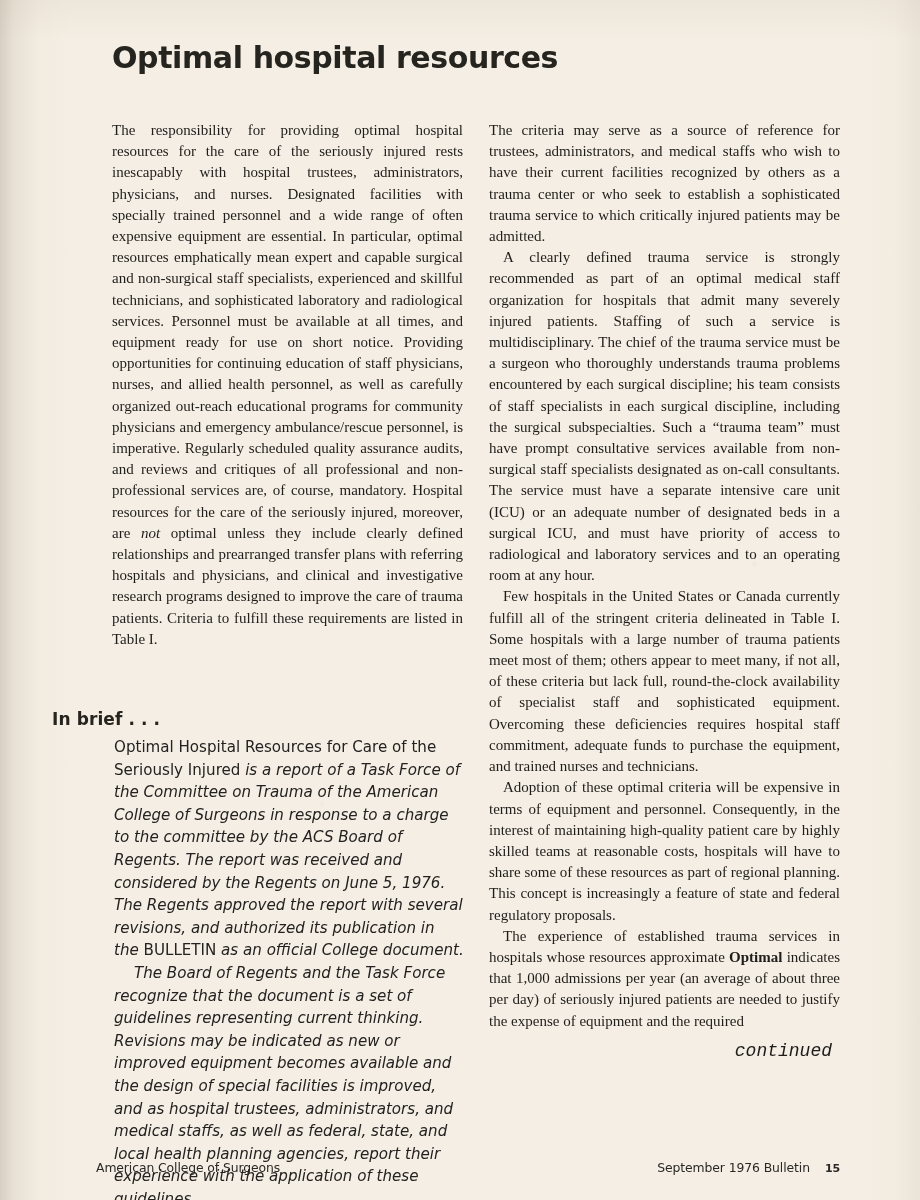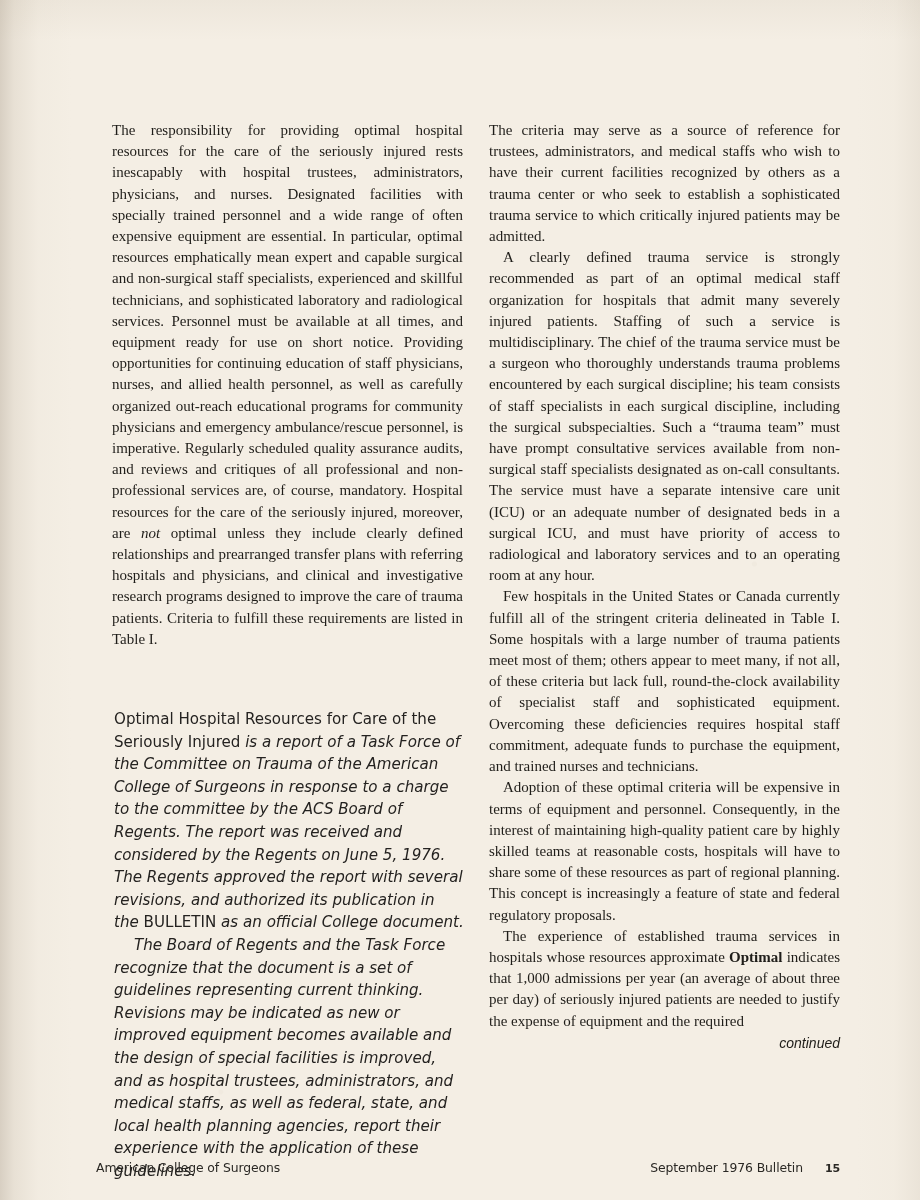--- a/index.html
+++ b/index.html
@@ -90,25 +90,25 @@
     text-indent: 14px;
     hyphens: auto;
     -webkit-hyphens: auto;
     color: #1f1d19;
   }
   p.body.first { text-indent: 0; }
   p.body i { font-style: italic; }
   p.body b { font-weight: bold; }
 
   .continued {
-    margin: 0;
+    margin: 8px;
     text-align: right;
-    font-family: Liberation Sans, sans-serif;
+    font-family: Liberation Mono, monospace;
     font-style: italic;
-    font-size: 14px;
+    font-size: 18px;
     line-height: 20px;
     padding-top: 1px;
     color: #1f1d19;
   }
 
   
   #inbrief {
     position: absolute;
     left: 52px;
     top: 708px;
@@ -143,47 +143,49 @@
     top: 1160px;
     display: flex;
     justify-content: space-between;
     align-items: baseline;
     font-family: "DejaVu Sans", sans-serif;
     font-size: 12.4px;
     letter-spacing: -0.1px;
     color: #2a2824;
     text-align: right;
   }
-  #footer .right { display: flex; align-items: baseline; gap: 22px; }
+  #footer .right { display: flex; align-items: baseline; gap: 15px; }
   #footer .pageno { font-weight: bold; font-size: 11px; }
 </style>
 </head>
 <body>
 
 <div id="page">
 
   <div id="grain"></div>
 
   <h1 id="title">
+      <span class="tline">Optimal hospital resources</span>
     </h1>
 
   <div id="col-left">
       <p class="body first"><span>The responsibility for providing optimal hospital resources for the care of the seriously injured rests inescapably with hospital trustees, administrators, physicians, and nurses. Designated facilities with specially trained personnel and a wide range of often expensive equipment are essential. In particular, optimal resources emphatically mean expert and capable surgical and non-surgical staff specialists, experienced and skillful technicians, and sophisticated laboratory and radiological services. Personnel must be available at all times, and equipment ready for use on short notice. Providing opportunities for continuing education of staff physicians, nurses, and allied health personnel, as well as carefully organized out-reach educational programs for community physicians and emergency ambulance/rescue personnel, is imperative. Regularly scheduled quality assurance audits, and reviews and critiques of all professional and non-professional services are, of course, mandatory. Hospital resources for the care of the seriously injured, moreover, are </span><i>not</i><span> optimal unless they include clearly defined relationships and prearranged transfer plans with referring hospitals and physicians, and clinical and investigative research programs designed to improve the care of trauma patients. Criteria to fulfill these requirements are listed in Table I.</span></p>
     </div>
 
   <div id="col-right">
       <p class="body first"><span>The criteria may serve as a source of reference for trustees, administrators, and medical staffs who wish to have their current facilities recognized by others as a trauma center or who seek to establish a sophisticated trauma service to which critically injured patients may be admitted.</span></p>
       <p class="body"><span>A clearly defined trauma service is strongly recommended as part of an optimal medical staff organization for hospitals that admit many severely injured patients. Staffing of such a service is multidisciplinary. The chief of the trauma service must be a surgeon who thoroughly understands trauma problems encountered by each surgical discipline; his team consists of staff specialists in each surgical discipline, including the surgical subspecialties. Such a “trauma team” must have prompt consultative services available from non-surgical staff specialists designated as on-call consultants. The service must have a separate intensive care unit (ICU) or an adequate number of designated beds in a surgical ICU, and must have priority of access to radiological and laboratory services and to an operating room at any hour.</span></p>
       <p class="body"><span>Few hospitals in the United States or Canada currently fulfill all of the stringent criteria delineated in Table I. Some hospitals with a large number of trauma patients meet most of them; others appear to meet many, if not all, of these criteria but lack full, round-the-clock availability of specialist staff and sophisticated equipment. Overcoming these deficiencies requires hospital staff commitment, adequate funds to purchase the equipment, and trained nurses and technicians.</span></p>
       <p class="body"><span>Adoption of these optimal criteria will be expensive in terms of equipment and personnel. Consequently, in the interest of maintaining high-quality patient care by highly skilled teams at reasonable costs, hospitals will have to share some of these resources as part of regional planning. This concept is increasingly a feature of state and federal regulatory proposals.</span></p>
       <p class="body"><span>The experience of established trauma services in hospitals whose resources approximate </span><b>Optimal</b><span> indicates that 1,000 admissions per year (an average of about three per day) of seriously injured patients are needed to justify the expense of equipment and the required</span></p>
       <p class="continued">continued</p>
     </div>
 
   <section id="inbrief">
+    <div id="inbrief-head">In brief . . .</div>
     <div id="inbrief-body">
         <p><span>Optimal Hospital Resources for Care of the Seriously Injured </span><i>is a report of a Task Force of the Committee on Trauma of the American College of Surgeons in response to a charge to the committee by the ACS Board of Regents. The report was received and considered by the Regents on June 5, 1976. The Regents approved the report with several revisions, and authorized its publication in the </i><span>BULLETIN</span><i> as an official College document.</i></p>
         <p class="indent"><i>The Board of Regents and the Task Force recognize that the document is a set of guidelines representing current thinking. Revisions may be indicated as new or improved equipment becomes available and the design of special facilities is improved, and as hospital trustees, administrators, and medical staffs, as well as federal, state, and local health planning agencies, report their experience with the application of these guidelines.</i></p>
       </div>
   </section>
 
   <div id="footer">
     <span class="left">American College of Surgeons</span>
     <span class="right">
       <span>September 1976 Bulletin</span>

